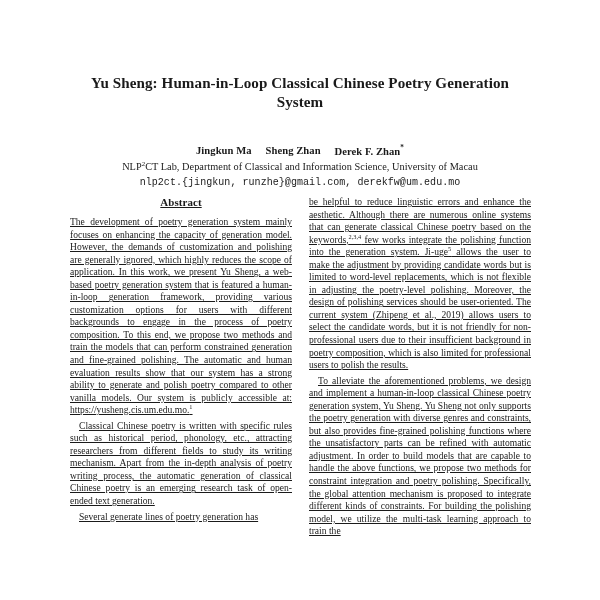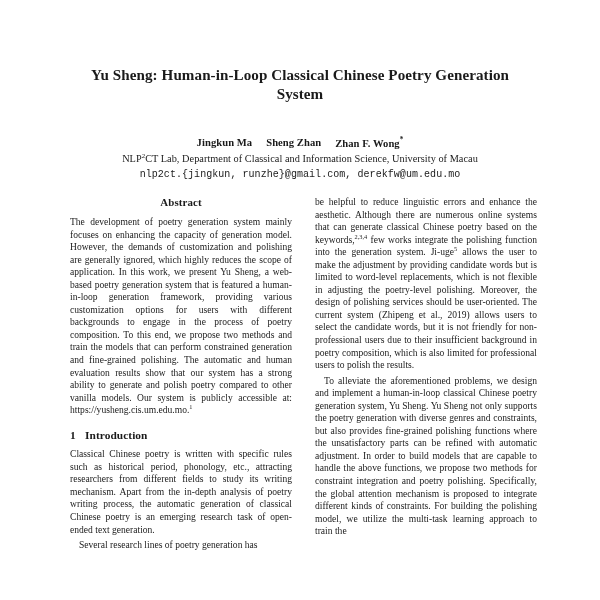--- a/index.html
+++ b/index.html
@@ -15,21 +15,21 @@
     font-family: "Liberation Serif", "DejaVu Serif", serif;
     color: #1a1a1a;
     -webkit-font-smoothing: antialiased;
   }
 
   .page {
     position: relative;
     width: 600px;
     height: 572px;
     box-sizing: border-box;
-    padding: 4px 70px;
+    padding: 12px 70px;
   }
 
   
   .title-block {
     padding-top: 62px;
     text-align: center;
   }
   .paper-title {
     font-size: 15.1px;
     font-weight: bold;
@@ -72,21 +72,22 @@
   }
 
   
   .columns {
     position: absolute;
     top: 196px;
     left: 70px;
     right: 70px;
     bottom: 0;
     display: flex;
-    gap: 23px;
+    gap: 17px;
+    text-decoration: underline;
   }
   .col {
     width: 222px;
     flex: 0 0 222px;
     overflow: hidden;
   }
 
   .section-heading-centered {
     text-align: center;
     font-size: 10.9px;
@@ -136,41 +137,40 @@
 </style>
 </head>
 <body>
 
 <div class="page">
 
   <div class="title-block">
     <h1 class="paper-title">Yu Sheng: Human-in-Loop Classical Chinese Poetry Generation System</h1>
 
     <div class="authors">
-      <span class="author"><span>Jingkun Ma</span></span><span class="author"><span>Sheng Zhan</span></span><span class="author"><span>Zhan F. Wong</span><sup>*</sup></span>
+      <span class="author"><span>Jingkun Ma</span></span><span class="author"><span>Sheng Zhan</span></span><span class="author"><span>Derek F. Zhan</span><sup>*</sup></span>
     </div>
 
     <div class="affiliation"><span>NLP</span><sup>2</sup><span>CT Lab, Department of Classical and Information Science, University of Macau</span></div>
 
     <div class="emails">nlp2ct.{jingkun, runzhe}@gmail.com, derekfw@um.edu.mo</div>
   </div>
 
   <div class="columns">
 
     <div class="col">
 
       <div class="section-heading-centered">Abstract</div>
 
       <p class="body abstract-text"><span>The development of poetry generation system mainly focuses on enhancing the capacity of generation model. However, the demands of customization and polishing are generally ignored, which highly reduces the scope of application. In this work, we present Yu Sheng, a web-based poetry generation system that is featured a human-in-loop generation framework, providing various customization options for users with different backgrounds to engage in the process of poetry composition. To this end, we propose two methods and train the models that can perform constrained generation and fine-grained polishing. The automatic and human evaluation results show that our system has a strong ability to generate and polish poetry compared to other vanilla models. Our system is publicly accessible at: https://yusheng.cis.um.edu.mo.</span><sup>1</sup></p>
 
-      <div class="section-heading"><span class="num">1</span><span>Introduction</span></div>
 
       <p class="body">Classical Chinese poetry is written with specific rules such as historical period, phonology, etc., attracting researchers from different fields to study its writing mechanism. Apart from the in-depth analysis of poetry writing process, the automatic generation of classical Chinese poetry is an emerging research task of open-ended text generation.</p>
 
-      <p class="body">Several research lines of poetry generation has</p>
+      <p class="body">Several generate lines of poetry generation has</p>
 
     </div>
 
     <div class="col">
 
       <p class="body"><span>be helpful to reduce linguistic errors and enhance the aesthetic. Although there are numerous online systems that can generate classical Chinese poetry based on the keywords,</span><sup>2,3,4</sup><span> few works integrate the polishing function into the generation system. Ji-uge</span><sup>5</sup><span> allows the user to make the adjustment by providing candidate words but is limited to word-level replacements, which is not flexible in adjusting the poetry-level polishing. Moreover, the design of polishing services should be user-oriented. The current system (Zhipeng et al., 2019) allows users to select the candidate words, but it is not friendly for non-professional users due to their insufficient background in poetry composition, which is also limited for professional users to polish the results.</span></p>
 
       <p class="body">To alleviate the aforementioned problems, we design and implement a human-in-loop classical Chinese poetry generation system, Yu Sheng. Yu Sheng not only supports the poetry generation with diverse genres and constraints, but also provides fine-grained polishing functions where the unsatisfactory parts can be refined with automatic adjustment. In order to build models that are capable to handle the above functions, we propose two methods for constraint integration and poetry polishing. Specifically, the global attention mechanism is proposed to integrate different kinds of constraints. For building the polishing model, we utilize the multi-task learning approach to train the</p>
     </div>
 

